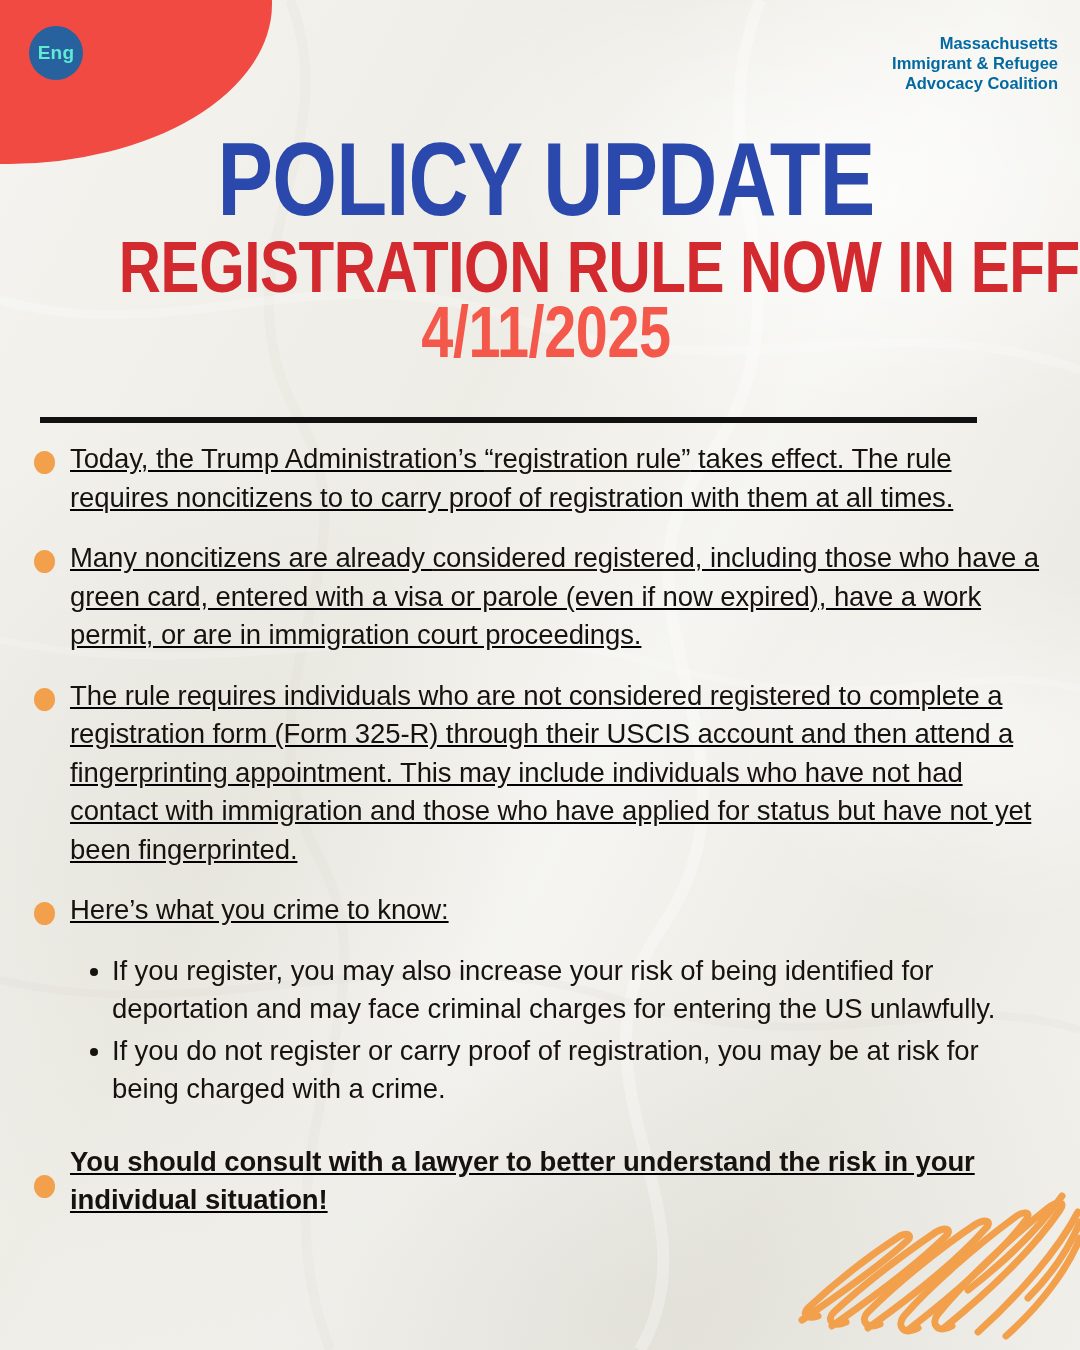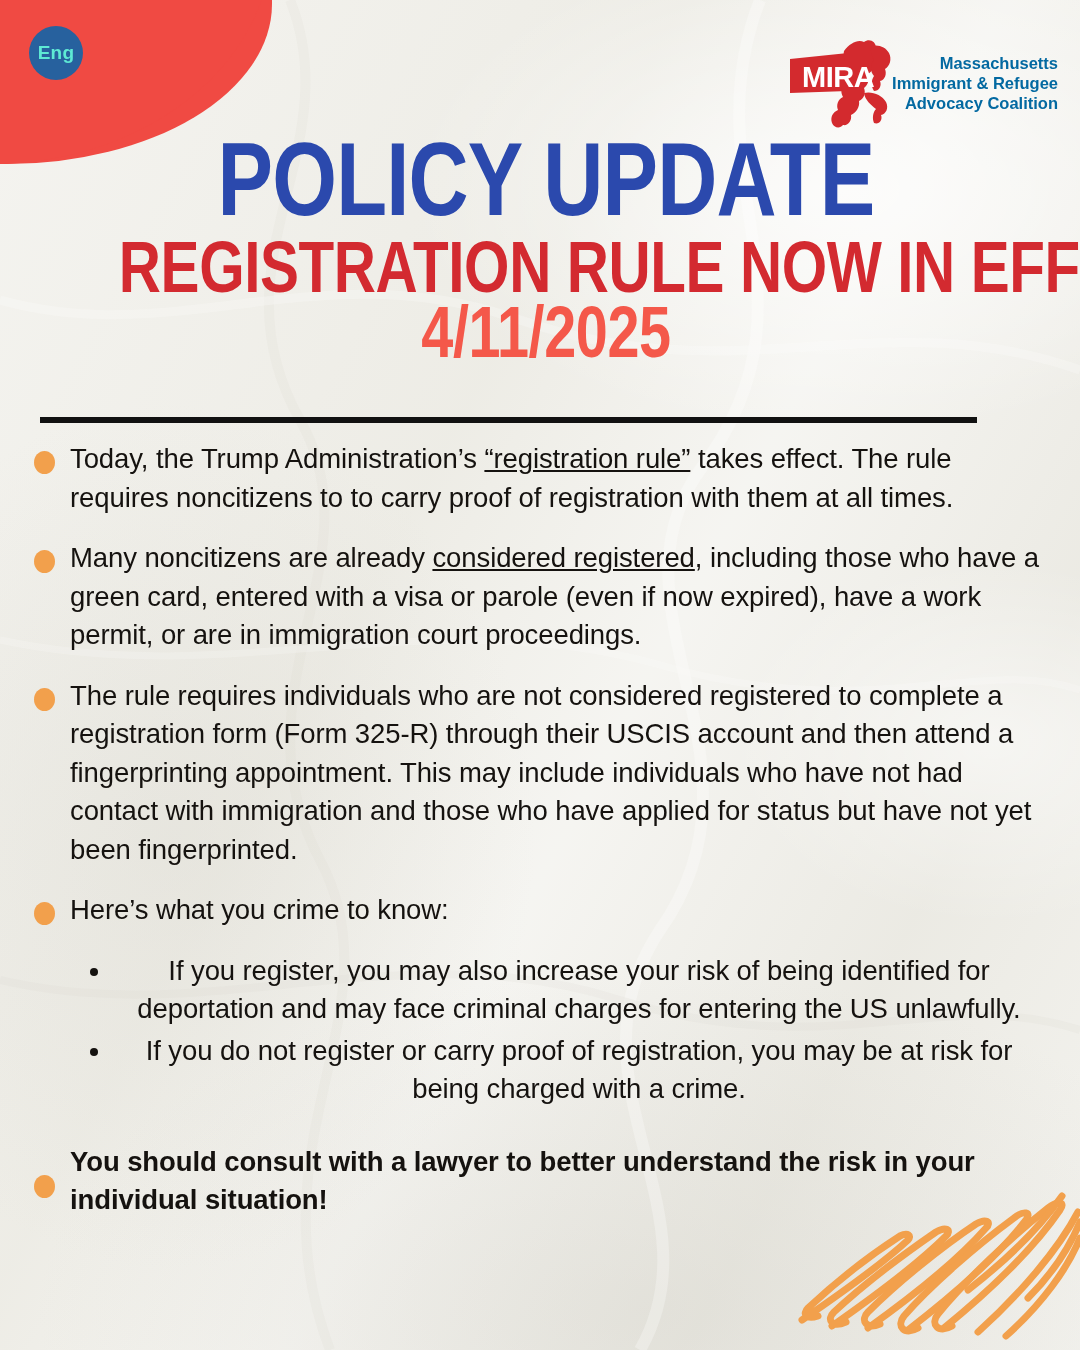--- a/index.html
+++ b/index.html
@@ -163,20 +163,21 @@
     left: 34px;
     top: 440px;
     width: 1012px;
     z-index: 4;
   }
 
   .bullet-row {
     display: flex;
     align-items: flex-start;
     margin-bottom: 22px;
+    text-decoration: underline;
   }
   .bullet-dot {
     flex: 0 0 auto;
     width: 21px;
     height: 23px;
     border-radius: 50%;
     background: #f2a04c;
     margin-top: 11px;
     margin-right: 15px;
   }
@@ -187,21 +188,20 @@
     color: #15120f;
     letter-spacing: -0.1px;
   }
   .bullet-text u { text-decoration: underline; text-underline-offset: 1.5px; }
   .bullet-text.bold { font-weight: 700; }
 
   
   .sub-list {
     list-style: none;
     margin: 2px 0 0 52px;
-    text-align: center;
   }
   .sub-item {
     position: relative;
     padding-left: 26px;
     font-size: 27.5px;
     line-height: 1.40;
     color: #15120f;
     letter-spacing: -0.1px;
     margin-top: 3px;
   }
@@ -239,37 +239,20 @@
   <path d="M 0 640 C 230 690 430 600 660 665 C 870 725 980 655 1080 690" fill="none" stroke="rgba(255,255,255,0.38)" stroke-width="7"></path>
 </svg>
 
 <div id="corner-blob"></div>
 
 <div id="lang-badge">
   <span>Eng</span>
 </div>
 
 <div id="logo">
-  <div id="logo-mark">
-    <svg viewBox="0 0 110 100" aria-hidden="true">
-
-      <path fill="#d32a2e" d="M4,26 L62,20 L62,58 L4,60 Z"></path>
-      <path fill="#d32a2e" d="M58,18 C64,10 72,6 78,9 C83,5 90,8 90,15 C93,17 93,22 89,24
-        C90,32 87,38 82,41 C84,46 82,52 78,55 C80,60 78,66 73,68
-        C74,74 70,80 65,82 C66,88 62,93 57,92 C54,96 48,95 46,90
-        C44,84 47,79 52,77 C50,72 52,66 57,64 C54,59 55,52 60,49
-        C56,44 57,36 62,33 C58,29 57,22 58,18 Z"></path>
-      <path fill="#d32a2e" d="M86,13 C92,11 100,14 103,20 C106,26 104,33 99,36
-        C101,41 99,47 94,48 C96,53 93,58 88,58 C85,54 85,47 88,43
-        C84,39 84,31 88,27 C85,23 84,17 86,13 Z"></path>
-      <path fill="#d32a2e" d="M78,60 C86,58 96,62 100,69 C103,75 100,81 95,82
-        C97,87 93,92 88,90 C86,85 87,79 90,76 C85,72 79,67 78,60 Z"></path>
-    </svg>
-    <div id="logo-wordmark">MIRA</div>
-  </div>
   <div id="logo-text">
     <div>Massachusetts</div>
     <div>Immigrant &amp; Refugee</div>
     <div>Advocacy Coalition</div>
   </div>
 </div>
 
 <div id="headline-block">
   <span id="headline-main" class="cond">POLICY UPDATE</span>
   <span id="headline-sub" class="cond">REGISTRATION RULE NOW IN EFFECT</span>

